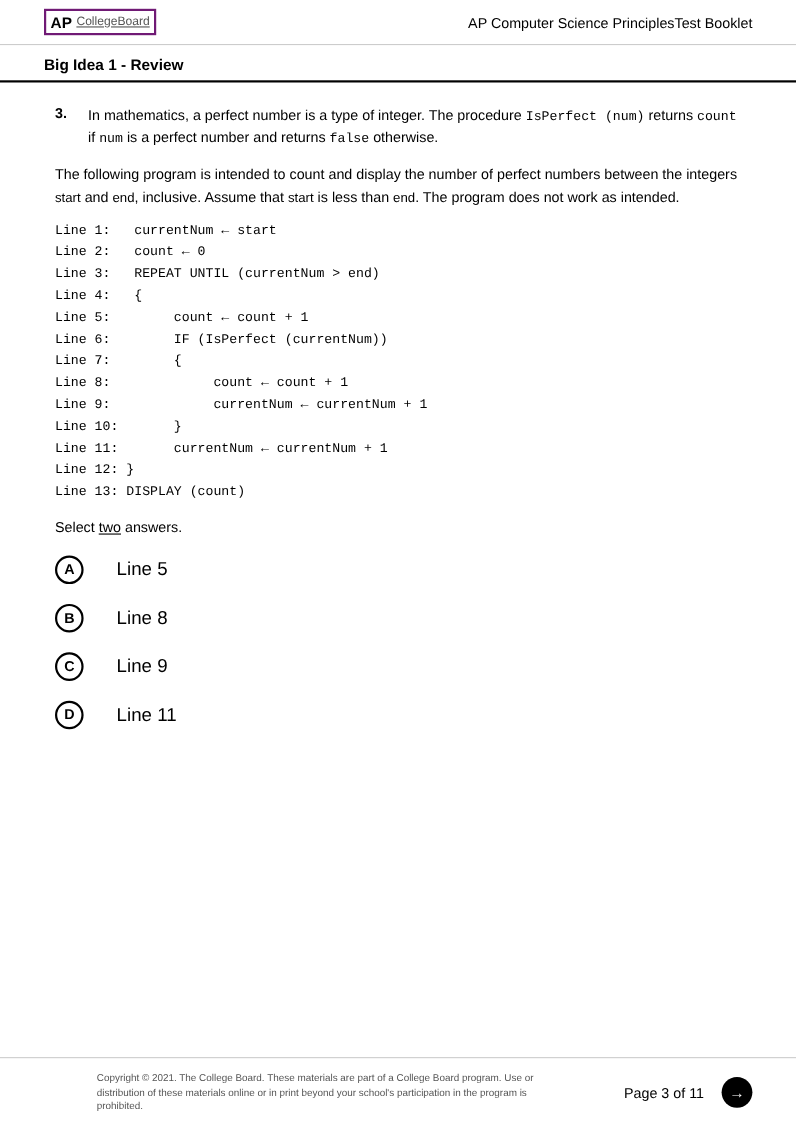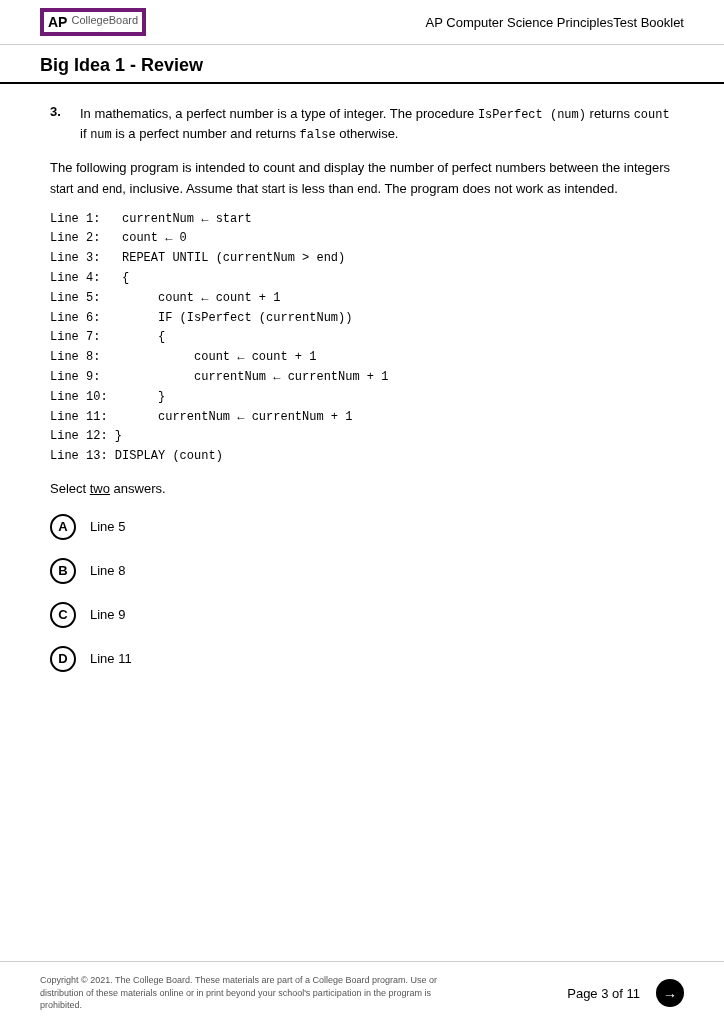--- a/index.html
+++ b/index.html
@@ -19,48 +19,49 @@
 
     
     .header {
       display: flex;
       align-items: center;
       padding: 8px 40px;
       border-bottom: 1px solid #ccc;
     }
     .header-logo {
       display: flex;
-      align-items: flex-start;
+      align-items: center;
       gap: 4px;
-      border: 4px solid #701a75;
+      border: 2px solid #701a75;
       padding: 2px 4px;
       margin-right: 10px;
     }
     .ap-text {
       font-weight: bold;
       font-size: 14px;
     }
     .cb-logo {
       font-size: 11px;
       color: #555;
+      text-decoration: underline;
     }
     .header-title {
       flex: 1;
       font-size: 13px;
       text-align: right;
     }
     .header-right {
       font-size: 13px;
     }
 
     
     .section-heading {
       padding: 10px 48px 6px 40px;
       border-bottom: 2px solid #000;
-      font-size: 18px;
+      font-size: 14px;
       font-weight: bold;
     }
 
     
     .main-content {
       padding: 20px 50px 80px 50px;
     }
 
     
     .question-block {
@@ -135,40 +136,42 @@
       border-radius: 50%;
       border: 2px solid #000;
       display: flex;
       align-items: center;
       justify-content: center;
       font-size: 13px;
       font-weight: bold;
       flex-shrink: 0;
     }
     .choice-label {
-      font-size: 13px;
+      font-size: 17px;
+      margin-left: 16px;
     }
 
     
     .footer {
       position: absolute;
       bottom: 0;
       left: 0;
       right: 0;
       padding: 12px 40px;
       border-top: 1px solid #ccc;
       display: flex;
       align-items: center;
       justify-content: space-between;
     }
     .footer-copyright {
       font-size: 9px;
       color: #555;
       max-width: 420px;
       line-height: 1.4;
+      margin-left: 48px;
     }
     .footer-page {
       display: flex;
       align-items: center;
       gap: 16px;
       font-size: 13px;
     }
     .footer-nav-btn {
       width: 28px;
       height: 28px;

